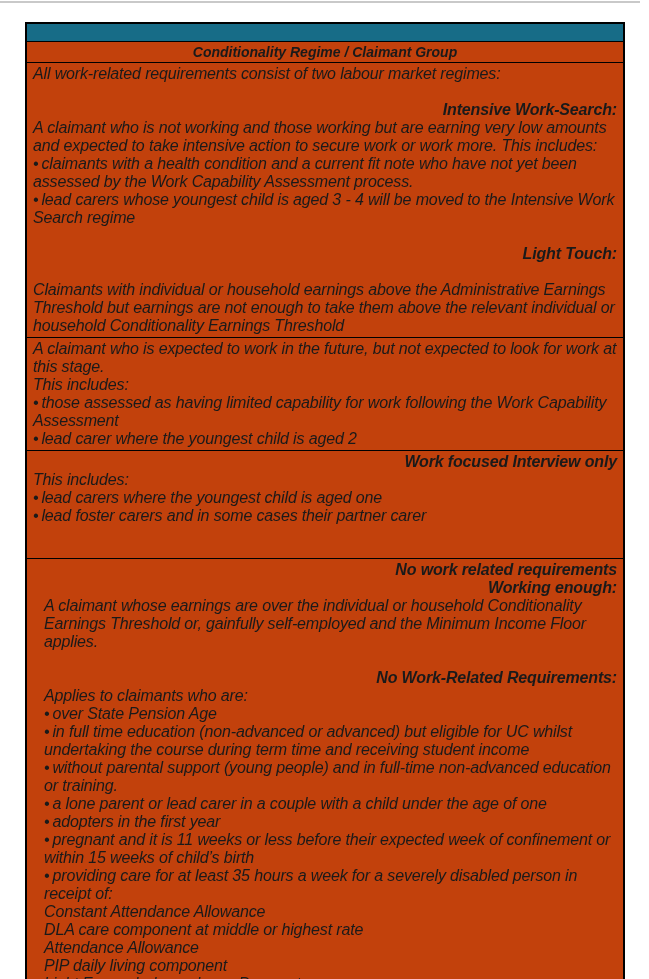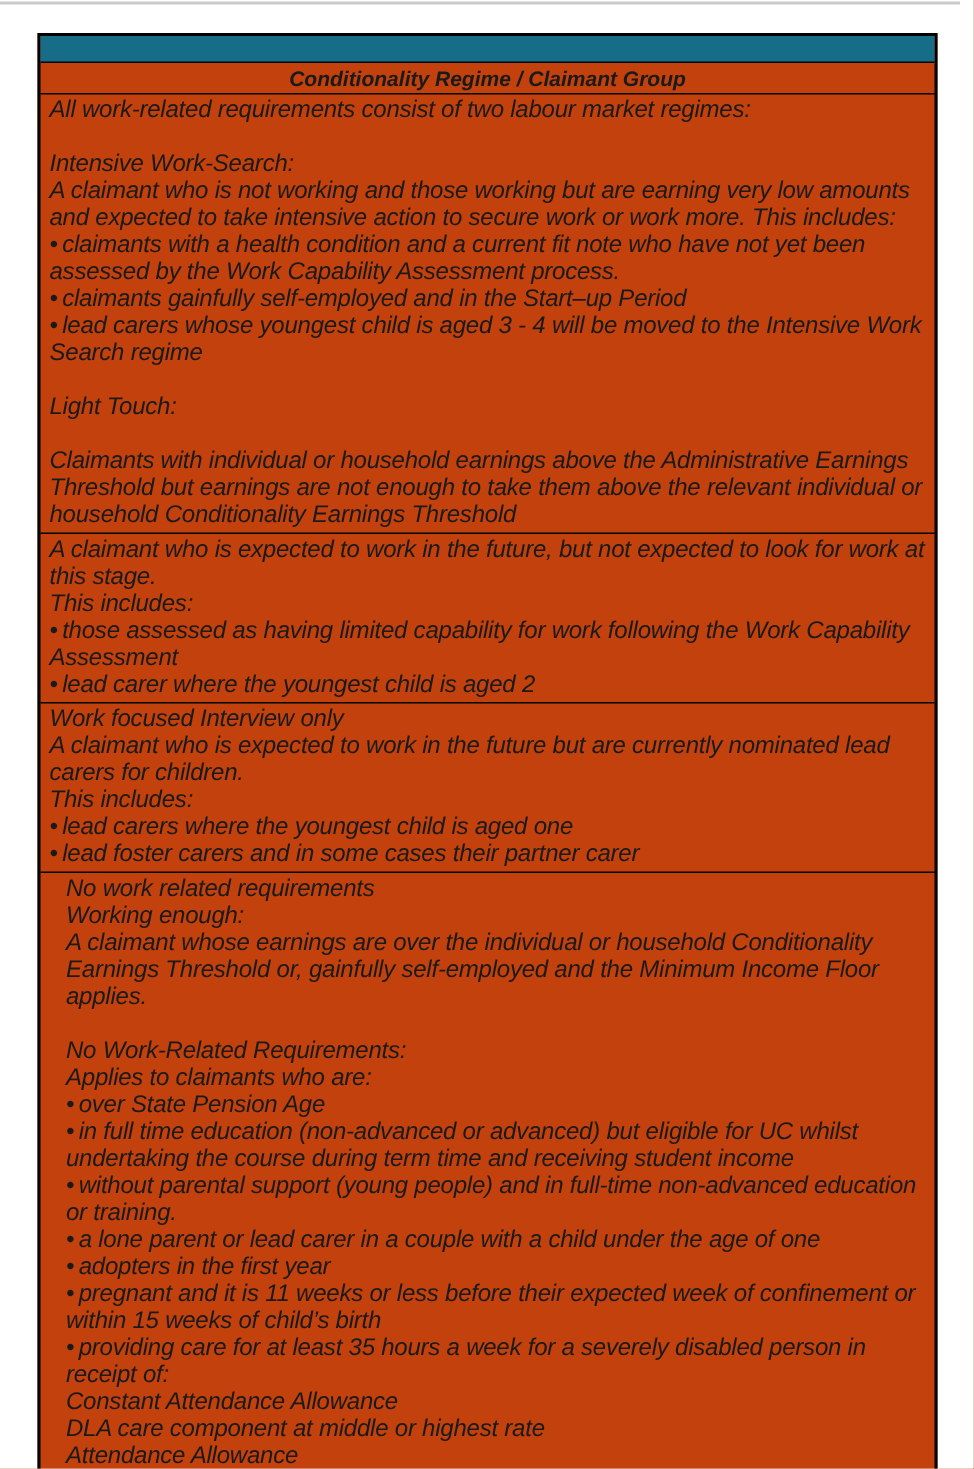--- a/index.html
+++ b/index.html
@@ -44,22 +44,22 @@
     padding: 2px 6px;
     font-style: italic;
     font-size: 16px;
     line-height: 18px;
     letter-spacing: -0.15px;
   }
   .section:last-of-type { border-bottom: none; margin-left: 11px; }
   .block { min-height: 18px; }
   .block.blank { height: 18px; }
   .block.heading {
-    text-align: left;
-    font-weight: normal;
+    text-align: right;
+    font-weight: bold;
   }
   .bullet-marker {
     display: inline-block;
     margin-right: 3px;
   }
 </style>
 </head>
 <body>
 
 <div class="page-top-line"></div>
@@ -67,36 +67,34 @@
 <div class="doc-table">
   <div class="accent-bar top" style="background: rgb(23, 108, 135);"></div>
   <div class="title-row">Conditionality Regime / Claimant Group</div>
   <div>
       <div class="section" style="min-height: 270px;">
         <div class="block text">All work-related requirements consist of two labour market regimes:</div>
         <div class="block blank"></div>
         <div class="block heading">Intensive Work-Search:</div>
         <div class="block text">A claimant who is not working and those working but are earning very low amounts and expected to take intensive action to secure work or work more. This includes:</div>
         <div class="block bullet"><span class="bullet-marker">•</span>claimants with a health condition and a current fit note who have not yet been assessed by the Work Capability Assessment process.</div>
-        <div class="block bullet"><span class="bullet-marker">•</span>claimants gainfully self-employed and in the Start–up Period</div>
         <div class="block bullet"><span class="bullet-marker">•</span>lead carers whose youngest child is aged 3 - 4 will be moved to the Intensive Work Search regime</div>
         <div class="block blank"></div>
         <div class="block heading">Light Touch:</div>
         <div class="block blank"></div>
         <div class="block text">Claimants with individual or household earnings above the Administrative Earnings Threshold but earnings are not enough to take them above the relevant individual or household Conditionality Earnings Threshold</div>
       </div>
       <div class="section" style="min-height: 94px;">
         <div class="block text">A claimant who is expected to work in the future, but not expected to look for work at this stage.</div>
         <div class="block text">This includes:</div>
         <div class="block bullet"><span class="bullet-marker">•</span>those assessed as having limited capability for work following the Work Capability Assessment</div>
         <div class="block bullet"><span class="bullet-marker">•</span>lead carer where the youngest child is aged 2</div>
       </div>
       <div class="section" style="min-height: 108px;">
         <div class="block heading">Work focused Interview only</div>
-        <div class="block text">A claimant who is expected to work in the future but are currently nominated lead carers for children.</div>
         <div class="block text">This includes:</div>
         <div class="block bullet"><span class="bullet-marker">•</span>lead carers where the youngest child is aged one</div>
         <div class="block bullet"><span class="bullet-marker">•</span>lead foster carers and in some cases their partner carer</div>
       </div>
       <div class="section" style="min-height: 396px;">
         <div class="block heading">No work related requirements</div>
         <div class="block heading">Working enough:</div>
         <div class="block text">A claimant whose earnings are over the individual or household Conditionality Earnings Threshold or, gainfully self-employed and the Minimum Income Floor applies.</div>
         <div class="block blank"></div>
         <div class="block heading">No Work-Related Requirements:</div>

